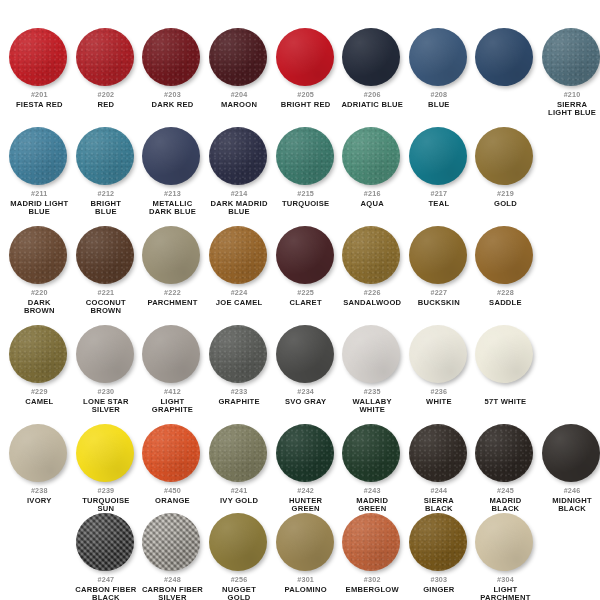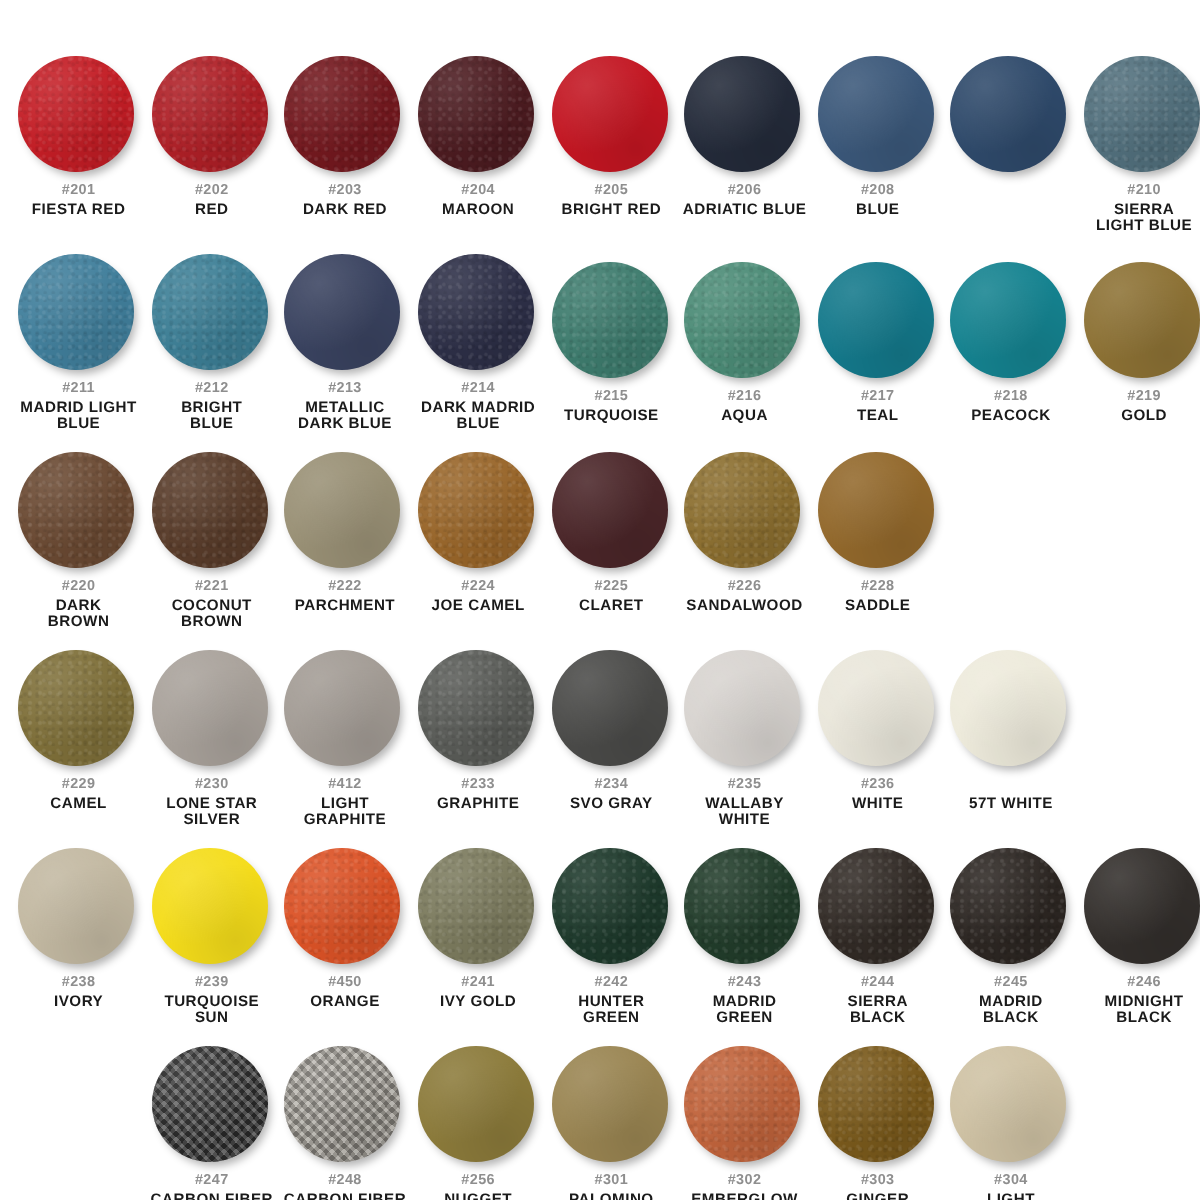--- a/index.html
+++ b/index.html
@@ -191,21 +191,21 @@
         <div class="disc-wrap">
           <div class="disc grain" style="background: rgb(82, 112, 125);"></div>
         </div>
         <div class="labels">
           <span class="code">#210</span>
           <span class="name">SIERRA
 LIGHT BLUE</span>
         </div>
       </div>
     </div>
-    <div class="swatch-row" style="margin-bottom: 10px; align-items: center;">
+    <div class="swatch-row" style="margin-bottom: 10px;">
       <div class="swatch-cell">
         <div class="disc-wrap">
           <div class="disc grain" style="background: rgb(65, 127, 156);"></div>
         </div>
         <div class="labels">
           <span class="code">#211</span>
           <span class="name">MADRID LIGHT
 BLUE</span>
         </div>
       </div>
@@ -261,29 +261,20 @@
         <div class="disc-wrap">
           <div class="disc" style="background: rgb(20, 121, 139);"></div>
         </div>
         <div class="labels">
           <span class="code">#217</span>
           <span class="name">TEAL</span>
         </div>
       </div>
       <div class="swatch-cell">
         <div class="disc-wrap">
-          <div class="disc" style="background: rgb(21, 131, 144);"></div>
-        </div>
-        <div class="labels">
-          <span class="code">#218</span>
-          <span class="name">PEACOCK</span>
-        </div>
-      </div>
-      <div class="swatch-cell">
-        <div class="disc-wrap">
           <div class="disc" style="background: rgb(141, 114, 53);"></div>
         </div>
         <div class="labels">
           <span class="code">#219</span>
           <span class="name">GOLD</span>
         </div>
       </div>
     </div>
     <div class="swatch-row" style="margin-bottom: 10px;">
       <div class="swatch-cell">
@@ -337,20 +328,29 @@
         <div class="disc-wrap">
           <div class="disc grain" style="background: rgb(140, 111, 48);"></div>
         </div>
         <div class="labels">
           <span class="code">#226</span>
           <span class="name">SANDALWOOD</span>
         </div>
       </div>
       <div class="swatch-cell">
         <div class="disc-wrap">
+          <div class="disc" style="background: rgb(138, 106, 44);"></div>
+        </div>
+        <div class="labels">
+          <span class="code">#227</span>
+          <span class="name">BUCKSKIN</span>
+        </div>
+      </div>
+      <div class="swatch-cell">
+        <div class="disc-wrap">
           <div class="disc" style="background: rgb(147, 105, 44);"></div>
         </div>
         <div class="labels">
           <span class="code">#228</span>
           <span class="name">SADDLE</span>
         </div>
       </div>
     </div>
     <div class="swatch-row" style="margin-bottom: 10px;">
       <div class="swatch-cell">
@@ -422,21 +422,21 @@
       <div class="swatch-cell">
         <div class="disc-wrap">
           <div class="disc" style="background: rgb(238, 235, 220);"></div>
         </div>
         <div class="labels">
           <span class="code empty"></span>
           <span class="name">57T WHITE</span>
         </div>
       </div>
     </div>
-    <div class="swatch-row" style="margin-bottom: 10px;">
+    <div class="swatch-row" style="">
       <div class="swatch-cell">
         <div class="disc-wrap">
           <div class="disc" style="background: rgb(195, 185, 162);"></div>
         </div>
         <div class="labels">
           <span class="code">#238</span>
           <span class="name">IVORY</span>
         </div>
       </div>
       <div class="swatch-cell">

